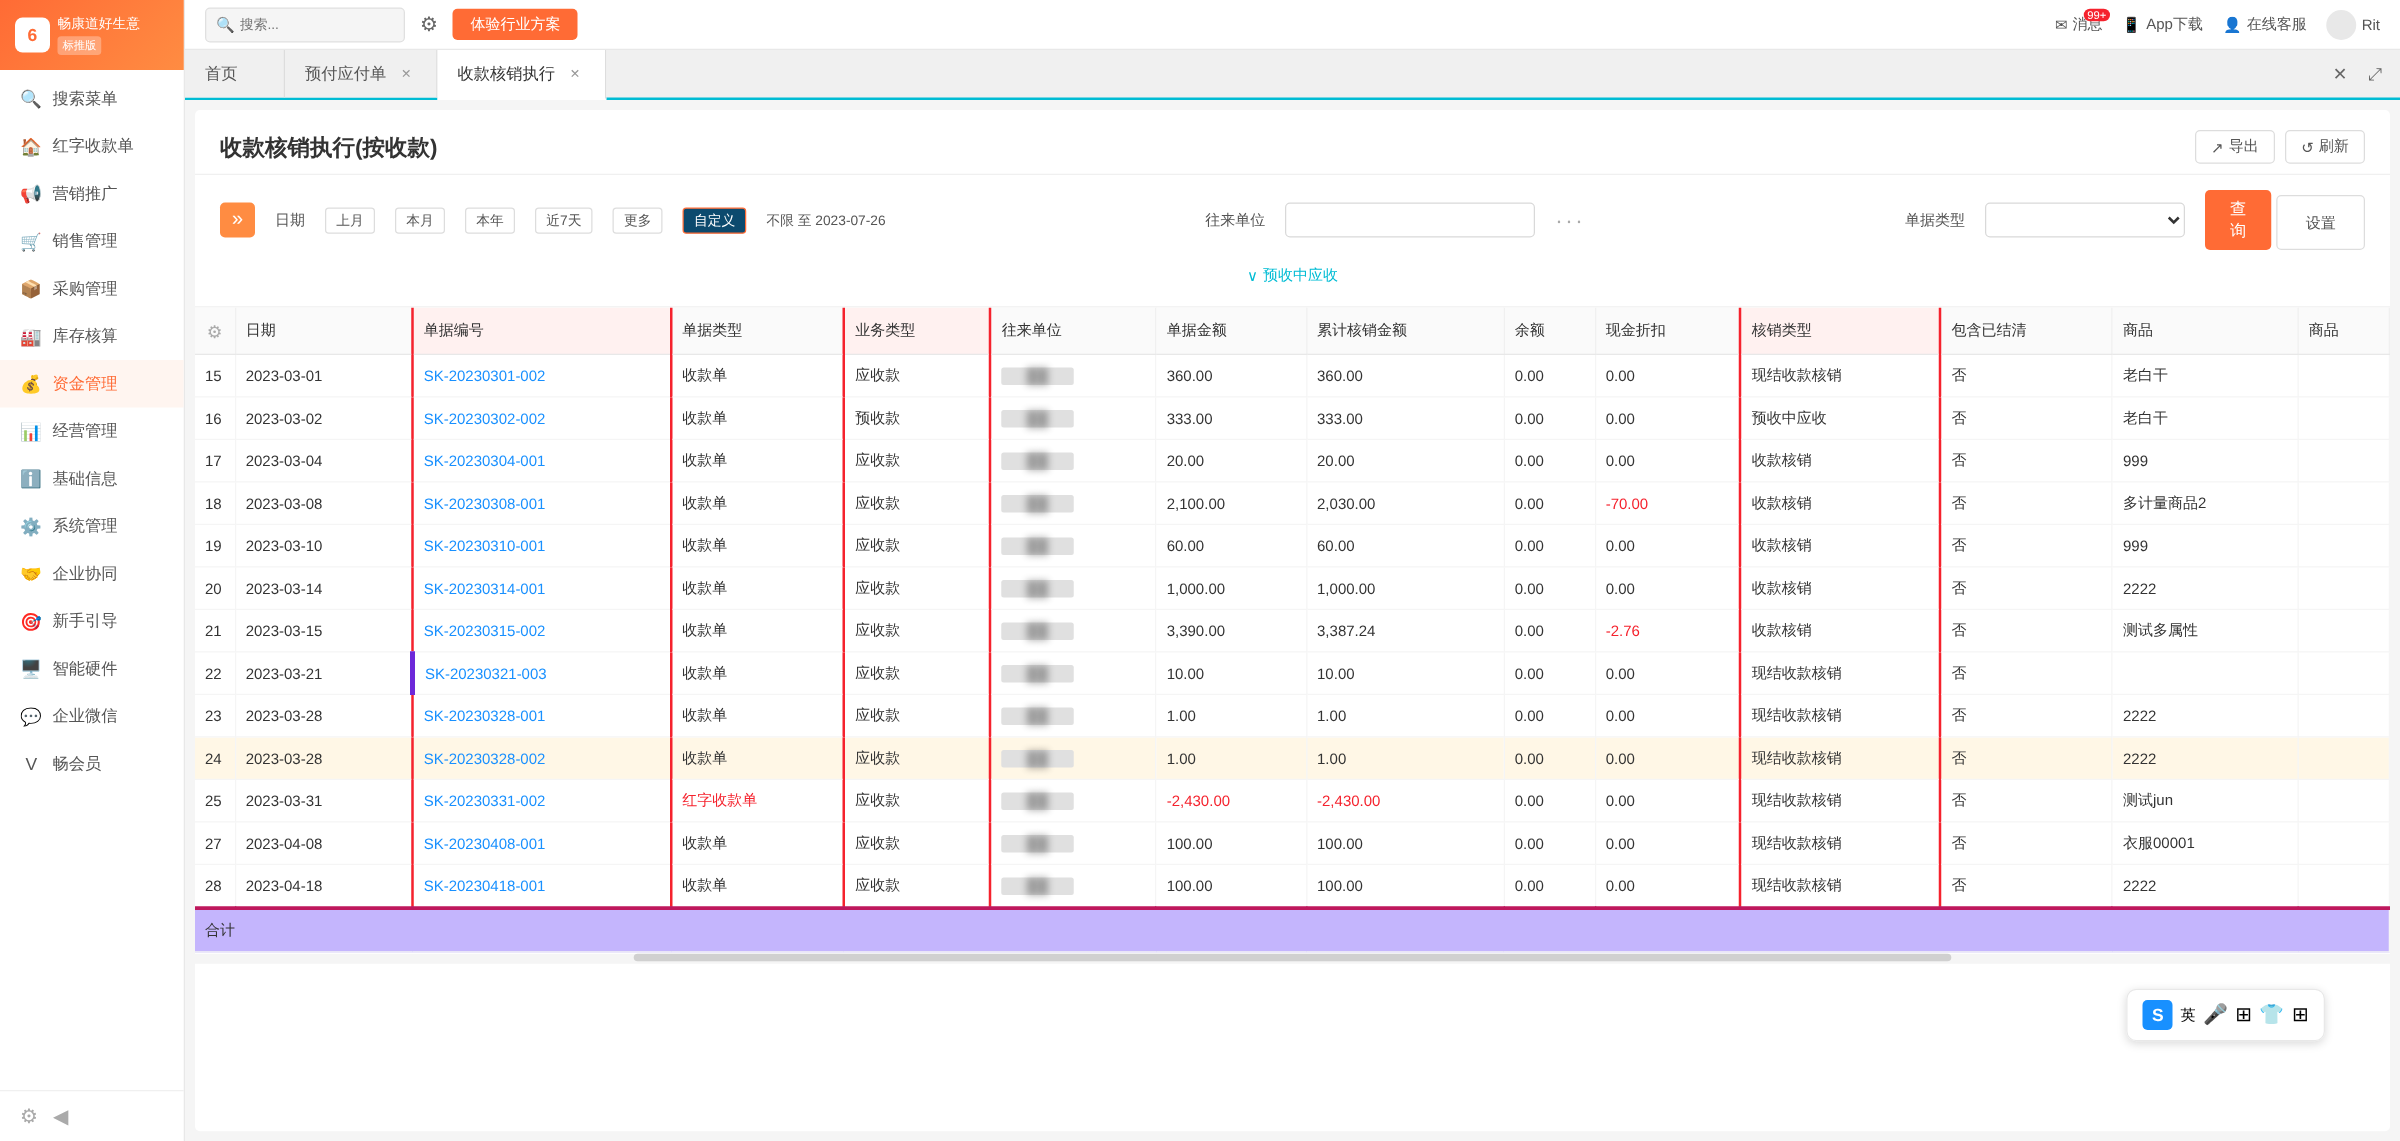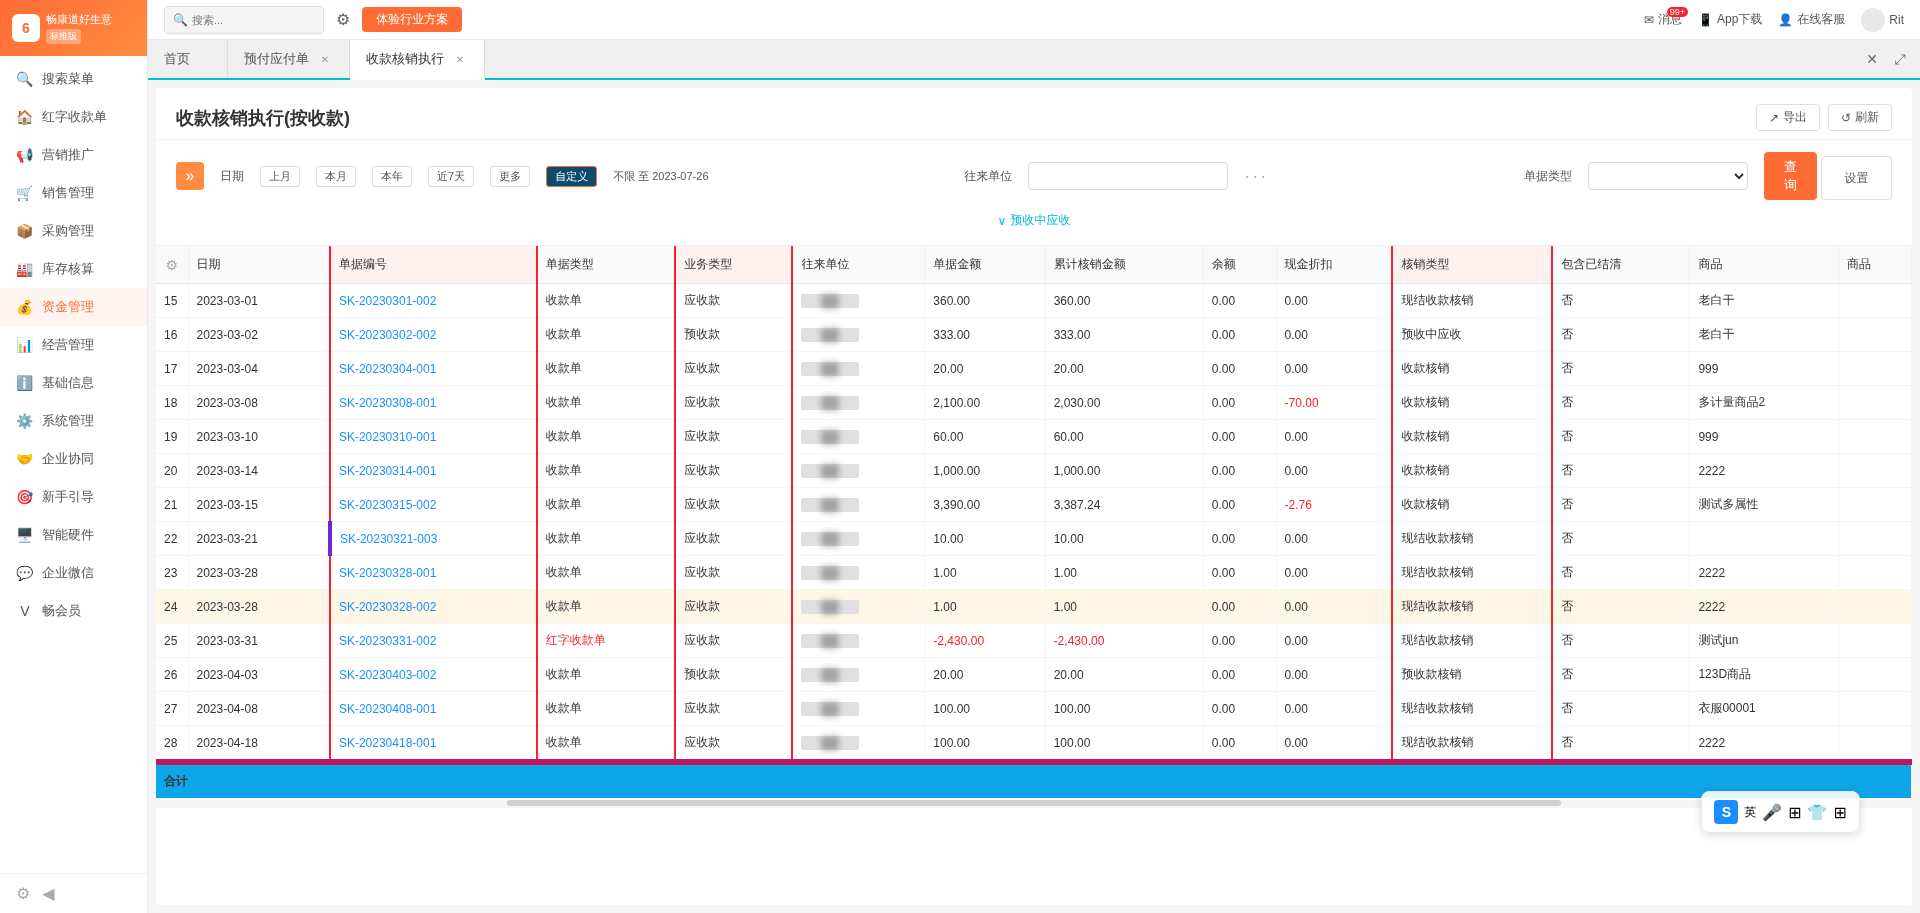--- a/index.html
+++ b/index.html
@@ -66,21 +66,21 @@
     .set-btn { border: 1px solid #ddd; color: #555; padding: 5px 16px; border-radius: 4px; cursor: pointer; font-size: 12px; background: #fff; margin-top: 4px; width: 100%; }
 
     
     .table-container { padding: 0 0 8px; overflow-x: auto; }
     table { width: 100%; border-collapse: collapse; font-size: 12px; }
     thead tr { background: #fafafa; border-bottom: 1px solid #e8e8e8; }
     th { padding: 10px 8px; text-align: left; color: #333; font-weight: 500; white-space: nowrap; border-bottom: 1px solid #e8e8e8; border-right: 1px solid #f0f0f0; }
     td { padding: 8px 8px; color: #333; border-bottom: 1px solid #f5f5f5; border-right: 1px solid #f5f5f5; white-space: nowrap; }
     tr.highlighted td { background: #fff7e6; }
     .link-text { color: #1890ff; cursor: pointer; text-decoration: none; }
-    .tfoot-row td { background: #0ea5e9; font-weight: 700; border-top: 6px solid #be185d; }
+    .tfoot-row td { background: #c4b5fd; font-weight: 400; border-top: 3px solid #be185d; }
     .settings-icon { font-size: 14px; color: #aaa; cursor: pointer; }
     .scrollbar-row { height: 8px; background: #f5f5f5; }
     .scrollbar-thumb { height: 6px; background: #d0d0d0; border-radius: 3px; margin: 1px 0; width: 60%; margin-left: 20%; }
 
     
     .watermark { position: fixed; bottom: 80px; right: 60px; background: rgba(255,255,255,0.9); border: 1px solid #e8e8e8; border-radius: 8px; padding: 8px 12px; display: flex; align-items: center; gap: 6px; box-shadow: 0 2px 8px rgba(0,0,0,0.15); z-index: 100; }
     .watermark-s { background: #1890ff; color: #fff; font-weight: bold; width: 24px; height: 24px; border-radius: 4px; display: flex; align-items: center; justify-content: center; font-size: 14px; }
   </style>
 </head>
 <body>
@@ -453,36 +453,20 @@
               <td style="color: rgb(245, 34, 45);">-2,430.00</td>
               <td style="color: rgb(245, 34, 45);">-2,430.00</td>
               <td>0.00</td>
               <td>0.00</td>
               <td style="border-left:2px solid #f5222d;border-right:2px solid #f5222d;">现结收款核销</td>
               <td>否</td>
               <td>测试jun</td>
               <td></td>
             </tr>
             <tr>
-              <td>26</td>
-              <td>2023-04-03</td>
-              <td style="border-left:2px solid #f5222d;border-right:2px solid #f5222d;"><a class="link-text">SK-20230403-002</a></td>
-              <td>收款单</td>
-              <td style="border-left:2px solid #f5222d;border-right:2px solid #f5222d;">预收款</td>
-              <td><span style="color:transparent;text-shadow:0 0 6px rgba(0,0,0,0.3);background:#e0e0e0;border-radius:2px;padding:0 20px;">██</span></td>
-              <td>20.00</td>
-              <td>20.00</td>
-              <td>0.00</td>
-              <td>0.00</td>
-              <td style="border-left:2px solid #f5222d;border-right:2px solid #f5222d;">预收款核销</td>
-              <td>否</td>
-              <td>123D商品</td>
-              <td></td>
-            </tr>
-            <tr>
               <td>27</td>
               <td>2023-04-08</td>
               <td style="border-left:2px solid #f5222d;border-right:2px solid #f5222d;"><a class="link-text">SK-20230408-001</a></td>
               <td>收款单</td>
               <td style="border-left:2px solid #f5222d;border-right:2px solid #f5222d;">应收款</td>
               <td><span style="color:transparent;text-shadow:0 0 6px rgba(0,0,0,0.3);background:#e0e0e0;border-radius:2px;padding:0 20px;">██</span></td>
               <td>100.00</td>
               <td>100.00</td>
               <td>0.00</td>
               <td>0.00</td>

